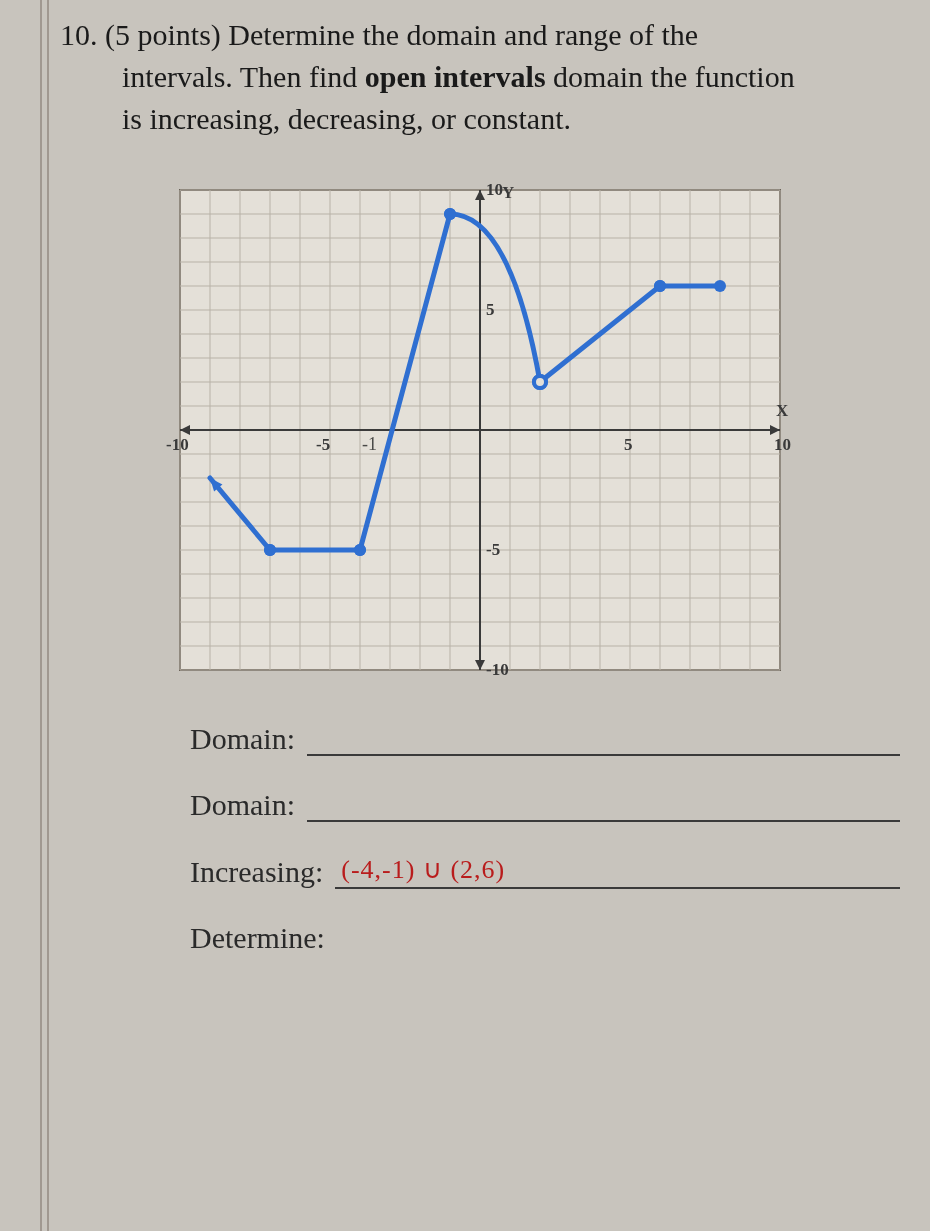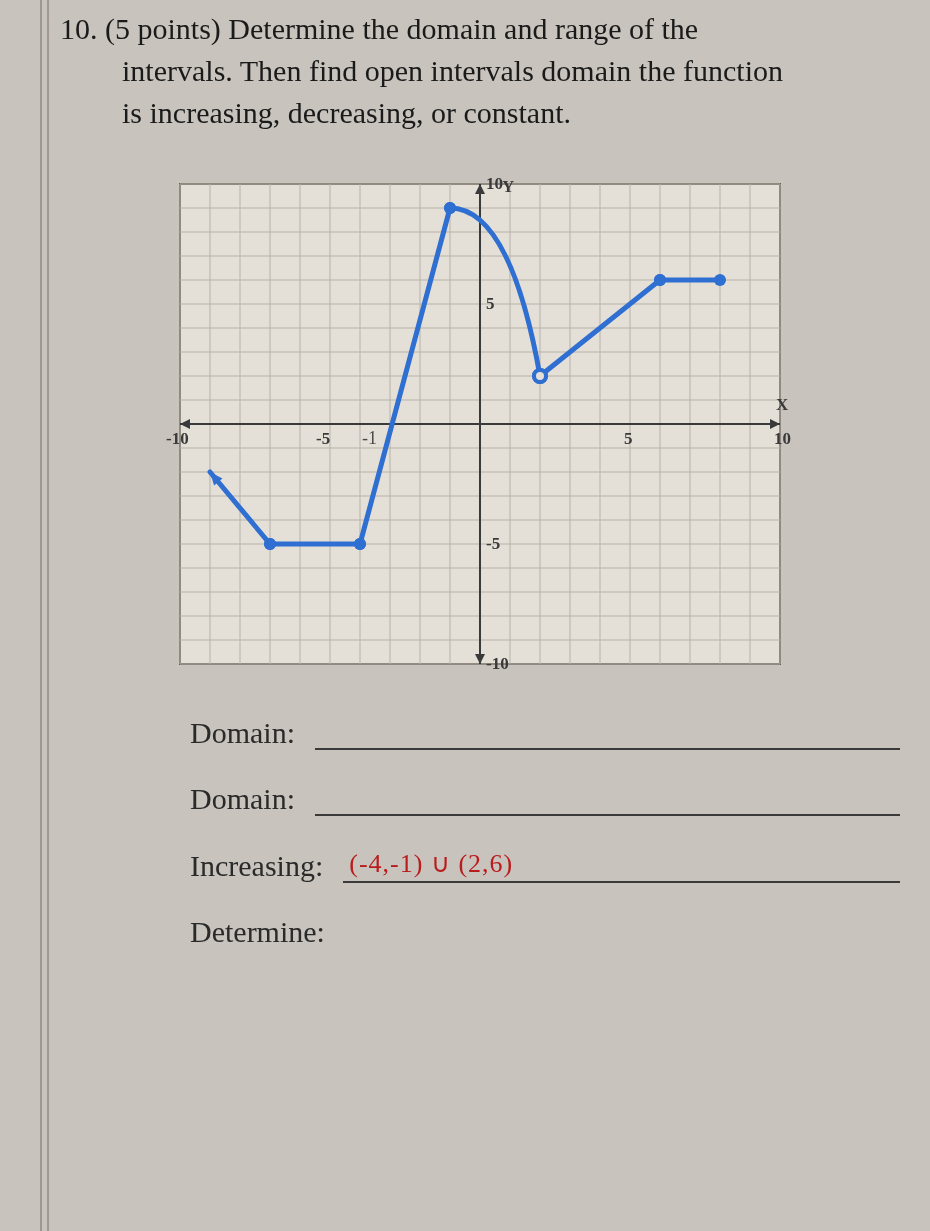--- a/index.html
+++ b/index.html
@@ -6,21 +6,21 @@
   body {
     width: 930px;
     height: 1231px;
     background: #c8c4bd;
     font-family: Georgia, 'Times New Roman', serif;
     color: #2a2a2a;
     position: relative;
     overflow: hidden;
   }
   .page {
-    padding: 0 30px 0 60px;
+    padding: 6px 30px 0 60px;
     position: relative;
   }
   .left-margin {
     position: absolute;
     left: 40px;
     top: 0;
     width: 2px;
     height: 1231px;
     background: #a09890;
   }
@@ -40,39 +40,39 @@
   }
   .qnum { display:inline; }
   .points { display:inline; }
   .qtext { display:inline; }
   .qbody {
     padding-left: 62px;
     font-size: 30px;
     line-height: 1.4;
     color: #1a1a1a;
   }
-  .bold { font-weight: normal; }
+  .bold { font-weight: bold; }
   .chart-wrap {
     display:flex;
     justify-content:center;
     margin: 30px 0 20px 0;
   }
   svg.chart {
     display:block;
   }
   .answers {
     padding-left: 130px;
     font-size: 30px;
     color: #2a2a2a;
   }
   .answer-row {
     margin: 32px 0 8px 0;
     display: flex;
     align-items: flex-end;
-    gap: 20px;
+    gap: 12px;
   }
   .label {
     white-space: nowrap;
   }
   .blank {
     flex: 1;
     border-bottom: 2px solid #3a3a3a;
     min-height: 30px;
     padding: 0 6px 2px 6px;
     font-family: 'Comic Sans MS', cursive;

